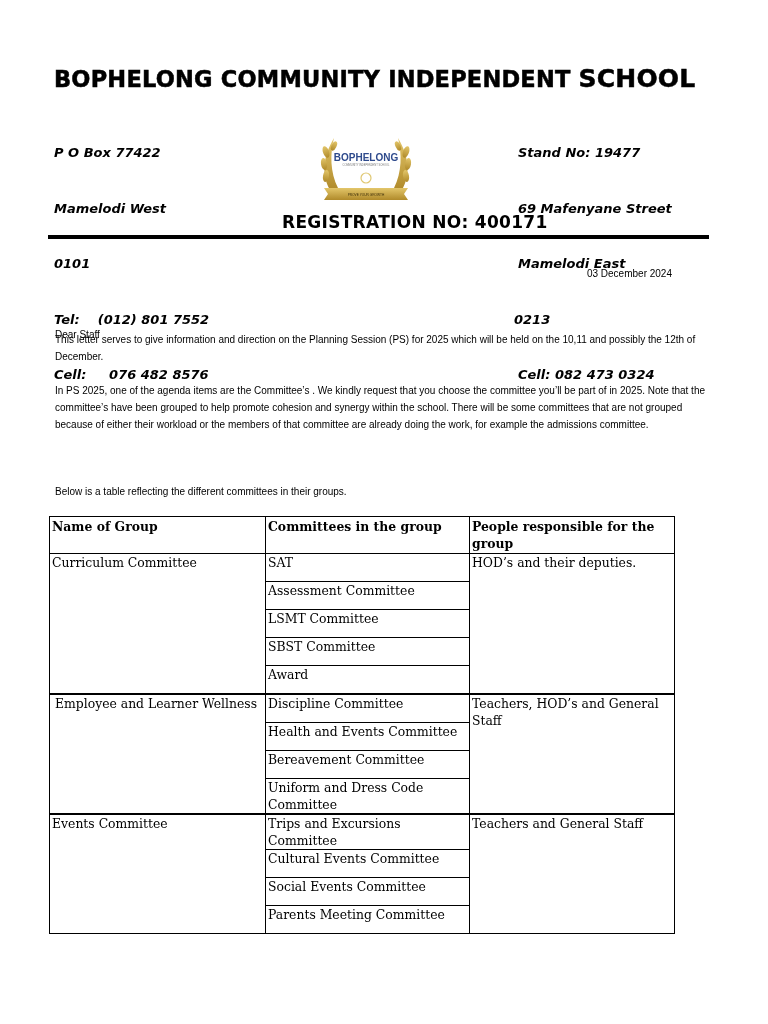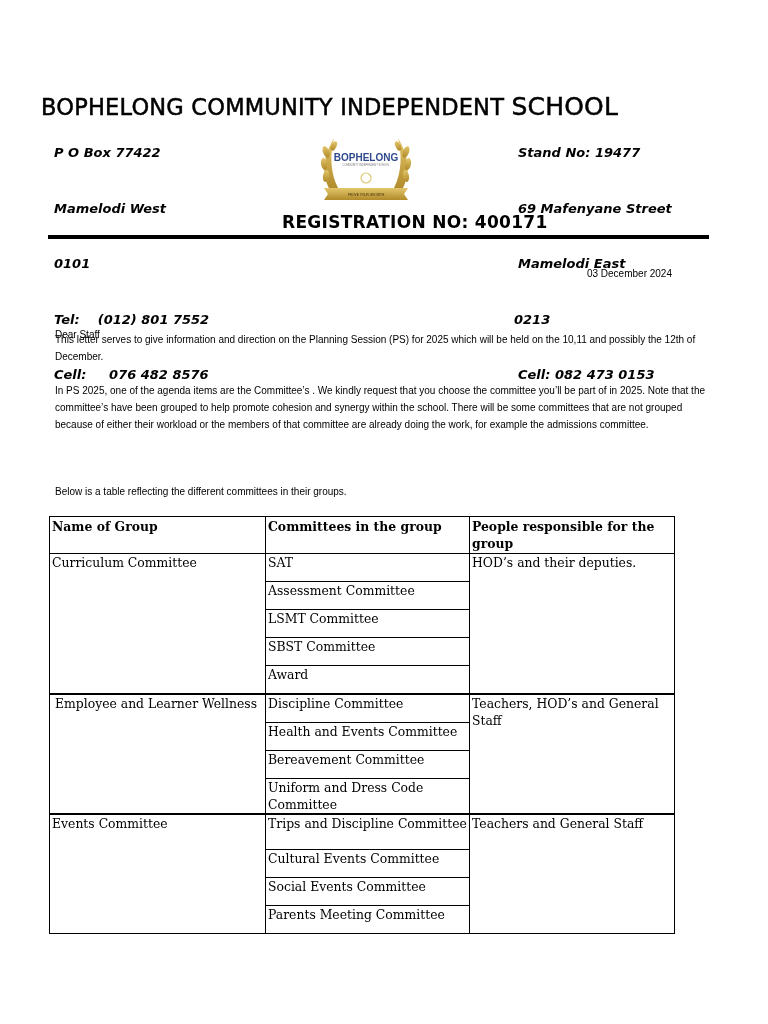--- a/index.html
+++ b/index.html
@@ -13,27 +13,26 @@
       position: relative;
       overflow: hidden;
       color: #000;
     }
     .letterhead-font {
       font-family: "DejaVu Sans", sans-serif;
       font-weight: bold;
     }
     .school-name {
       position: absolute;
-      left: 41px;
+      left: 54px;
       top: 64px;
       font-size: 22.5px;
       letter-spacing: 0.2px;
       white-space: nowrap;
-      font-weight: normal;
-      margin-top: 28px;
+      font-weight: bold;
       -webkit-text-stroke: 0.5px #000;
     }
     .school-name .big {
       font-size: 25px;
     }
     .addr-block {
       position: absolute;
       top: 107px;
       font-size: 13px;
       line-height: 18.5px;
@@ -141,21 +140,21 @@
   <div class="addr-line">0101</div>
   <div class="addr-line">Tel:    (012) 801 7552</div>
   <div class="addr-line">Cell:     076 482 8576</div>
 </div>
 
 <div class="addr-block addr-right letterhead-font">
   <div class="addr-line indent-1">Stand No: 19477</div>
   <div class="addr-line indent-1">69 Mafenyane Street</div>
   <div class="addr-line indent-1">Mamelodi East</div>
   <div class="addr-line">0213</div>
-  <div class="addr-line indent-1">Cell: 082 473 0153</div>
+  <div class="addr-line indent-1">Cell: 082 473 0324</div>
 </div>
 
 <svg class="logo" viewBox="0 0 100 70" xmlns="http://www.w3.org/2000/svg">
   <defs>
     <linearGradient id="gold" x1="0" y1="0" x2="0" y2="1">
       <stop offset="0" stop-color="#E3C66A"></stop>
       <stop offset="1" stop-color="#B08A2A"></stop>
     </linearGradient>
   </defs>
 
@@ -236,21 +235,21 @@
       </tr>
     <tr>
         <td class="committee">Bereavement Committee</td>
       </tr>
     <tr>
         <td class="committee tall">Uniform and Dress Code Committee</td>
       </tr>
 
     <tr class="group-start">
       <td rowspan="4" class="group-name top">Events Committee</td>
-      <td class="committee tall">Trips and Discipline Committee</td>
+      <td class="committee tall">Trips and Excursions Committee</td>
       <td rowspan="4" class="responsible">Teachers and General Staff</td>
     </tr>
     <tr>
         <td class="committee">Cultural Events Committee</td>
       </tr>
     <tr>
         <td class="committee">Social Events Committee</td>
       </tr>
     <tr>
         <td class="committee">Parents Meeting Committee</td>

